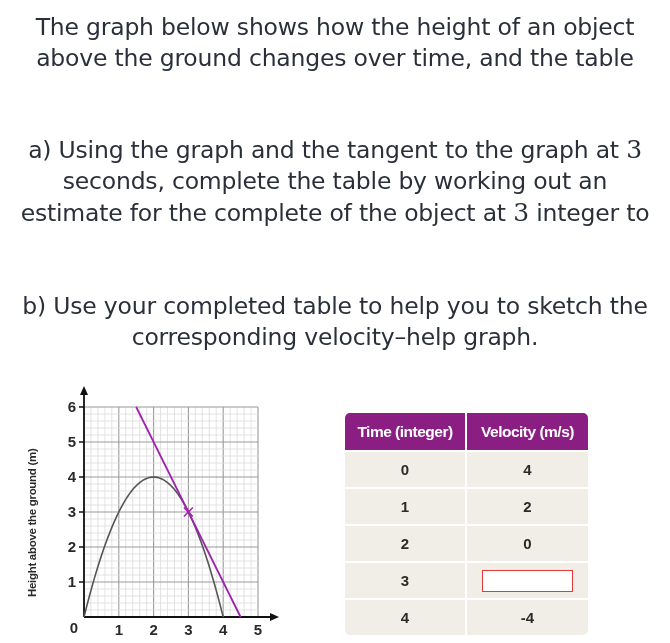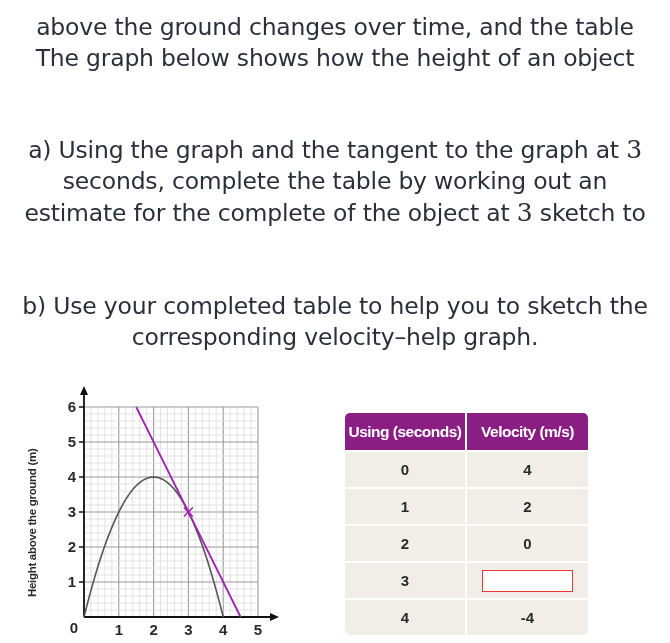--- a/index.html
+++ b/index.html
@@ -104,28 +104,28 @@
       font-size: 14px;
       text-align: center;
       outline: none;
       padding: 0;
     }
   </style>
 </head>
 <body>
 
 <div class="question q-intro">
+  <span class="q-line">The graph below shows how the height of an object</span>
   <span class="q-line">above the ground changes over time, and the table</span>
-  <span class="q-line">The graph below shows how the height of an object</span>
 </div>
 
 <div class="question q-a">
   <span class="q-line"><span>a) Using the graph and the tangent to the graph at </span><span class="math">3</span></span>
   <span class="q-line">seconds, complete the table by working out an</span>
-  <span class="q-line"><span>estimate for the complete of the object at </span><span class="math">3</span><span> sketch to</span></span>
+  <span class="q-line"><span>estimate for the complete of the object at </span><span class="math">3</span><span> integer to</span></span>
 </div>
 
 <div class="question q-b">
   <span class="q-line">b) Use your completed table to help you to sketch the</span>
   <span class="q-line">corresponding velocity–help graph.</span>
 </div>
 
 <div class="chart">
   <div class="ylabel">
     <span>Height above the ground (m)</span>
@@ -213,21 +213,21 @@
       <path d="M64.00,232.00 L65.74,225.09 L67.48,218.35 L69.22,211.79 L70.96,205.40 L72.70,199.19 L74.44,193.15 L76.18,187.29 L77.92,181.60 L79.66,176.09 L81.40,170.75 L83.14,165.59 L84.88,160.60 L86.62,155.79 L88.36,151.15 L90.10,146.69 L91.84,142.40 L93.58,138.29 L95.32,134.35 L97.06,130.59 L98.80,127.00 L100.54,123.59 L102.28,120.35 L104.02,117.29 L105.76,114.40 L107.50,111.69 L109.24,109.15 L110.98,106.79 L112.72,104.60 L114.46,102.59 L116.20,100.75 L117.94,99.09 L119.68,97.60 L121.42,96.29 L123.16,95.15 L124.90,94.19 L126.64,93.40 L128.38,92.79 L130.12,92.35 L131.86,92.09 L133.60,92.00 L135.34,92.09 L137.08,92.35 L138.82,92.79 L140.56,93.40 L142.30,94.19 L144.04,95.15 L145.78,96.29 L147.52,97.60 L149.26,99.09 L151.00,100.75 L152.74,102.59 L154.48,104.60 L156.22,106.79 L157.96,109.15 L159.70,111.69 L161.44,114.40 L163.18,117.29 L164.92,120.35 L166.66,123.59 L168.40,127.00 L170.14,130.59 L171.88,134.35 L173.62,138.29 L175.36,142.40 L177.10,146.69 L178.84,151.15 L180.58,155.79 L182.32,160.60 L184.06,165.59 L185.80,170.75 L187.54,176.09 L189.28,181.60 L191.02,187.29 L192.76,193.15 L194.50,199.19 L196.24,205.40 L197.98,211.79 L199.72,218.35 L201.46,225.09 L203.20,232.00 " fill="none" stroke="#555555" stroke-width="1.6"></path>
       <line x1="116.19999999999999" y1="22" x2="220.6" y2="232" stroke="#a020b0" stroke-width="1.8"></line>
       <line x1="163.89999999999998" y1="122.5" x2="172.89999999999998" y2="131.5" stroke="#a020b0" stroke-width="1.6"></line>
       <line x1="163.89999999999998" y1="131.5" x2="172.89999999999998" y2="122.5" stroke="#a020b0" stroke-width="1.6"></line>
     </svg>
 </div>
 
 <table class="vt">
   <thead>
     <tr>
-      <th>Using (seconds)</th>
+      <th>Time (integer)</th>
       <th>Velocity (m/s)</th>
     </tr>
   </thead>
   <tbody>
     <tr>
       <td>0</td>
       <td>4</td>
     </tr>
     <tr>
       <td>1</td>

